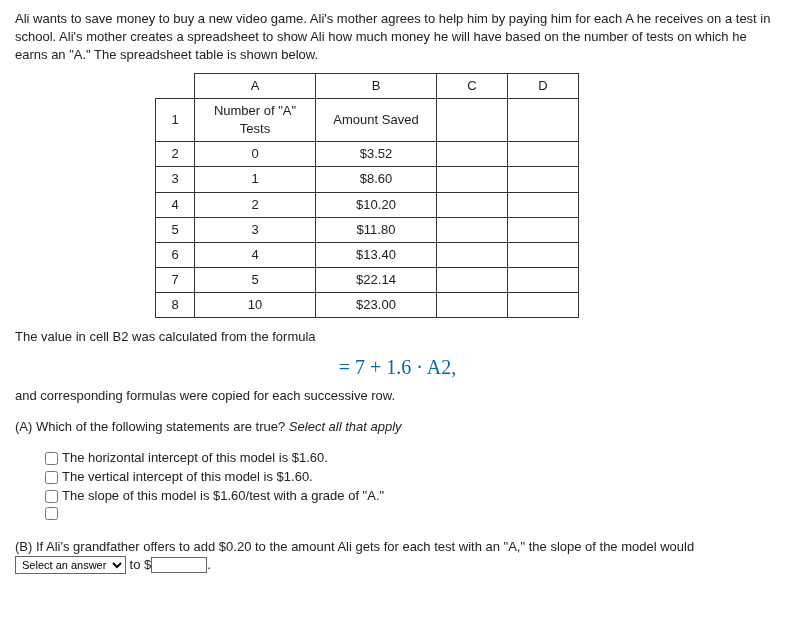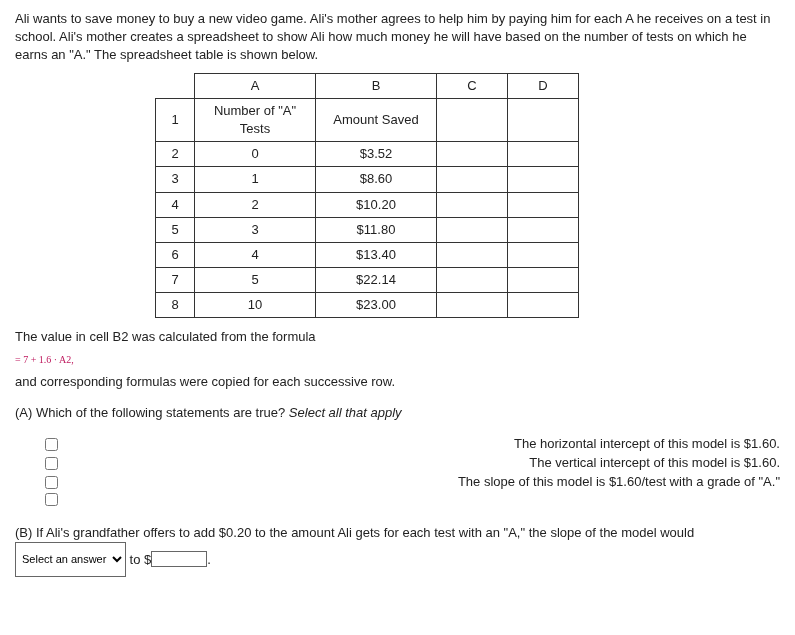--- a/index.html
+++ b/index.html
@@ -30,52 +30,52 @@
   .spreadsheet .colA { width: 110px; }
   .spreadsheet .colB { width: 110px; }
   .spreadsheet .colC { width: 60px; }
   .spreadsheet .colD { width: 60px; }
   .spreadsheet .rownum { width: 28px; }
   .spreadsheet .corner {
     border-top: 1px solid #fff;
     border-left: 1px solid #fff;
   }
   .formula {
-    color: #be185d;
+    text-align: center;
+    color: #0369a1;
     font-family: Georgia, 'Times New Roman', serif;
-    font-size: 10px;
+    font-size: 20px;
     margin: 6px 0;
   }
   .italic-instr {
     font-style: italic;
   }
   .check-list {
     list-style: none;
     padding-left: 30px;
     margin: 6px 0 18px 0;
   }
   .check-list li {
     margin: 1px 0;
     display: flex;
     align-items: center;
     gap: 4px;
-    justify-content: space-between;
   }
   .check-list input[type="checkbox"] {
     margin: 0;
   }
   select, input[type="text"] {
     font-family: Arial, sans-serif;
     font-size: 11px;
     border: 1px solid #666;
     padding: 0 2px;
     background: #fff;
   }
   select {
-    height: 35px;
+    height: 18px;
   }
   input[type="text"] {
     width: 50px;
     height: 14px;
   }
   .partB {
     margin-top: 12px;
   }
 </style>
 </head>

